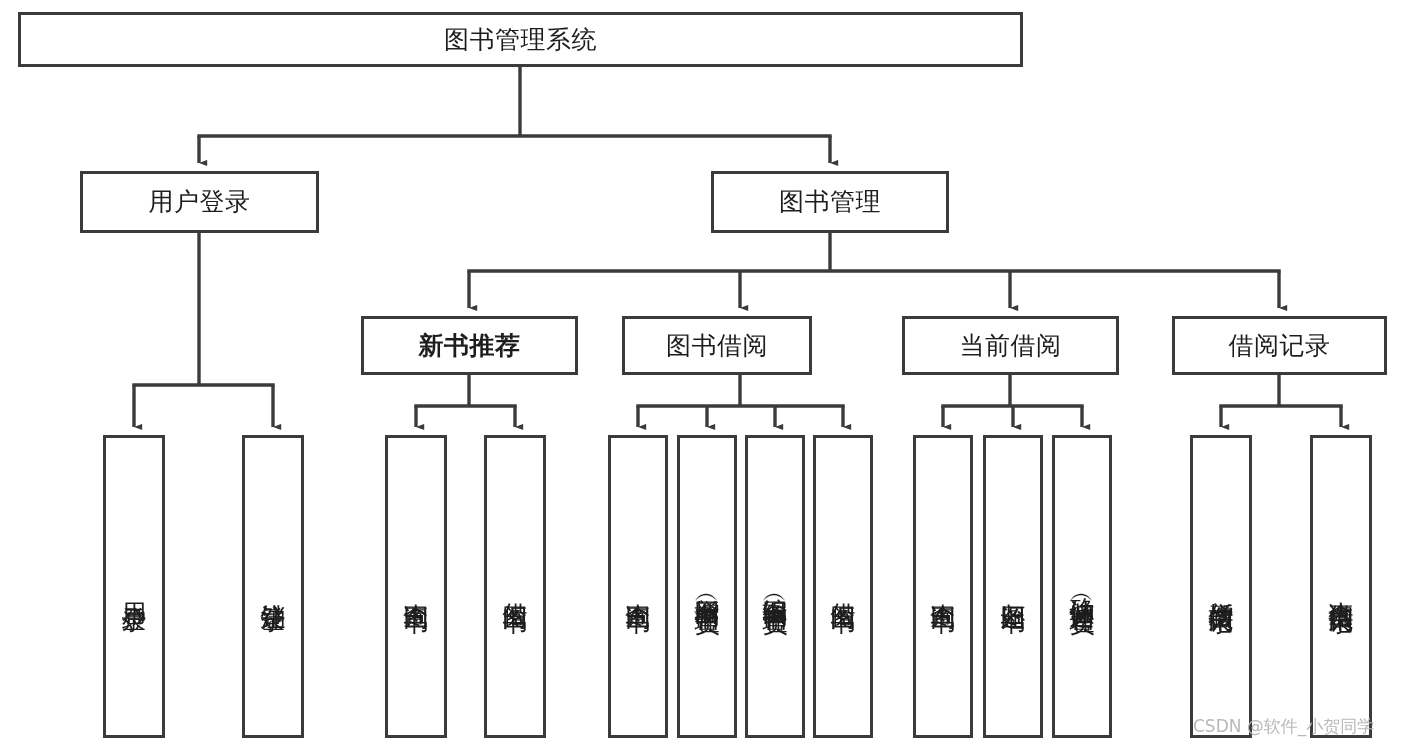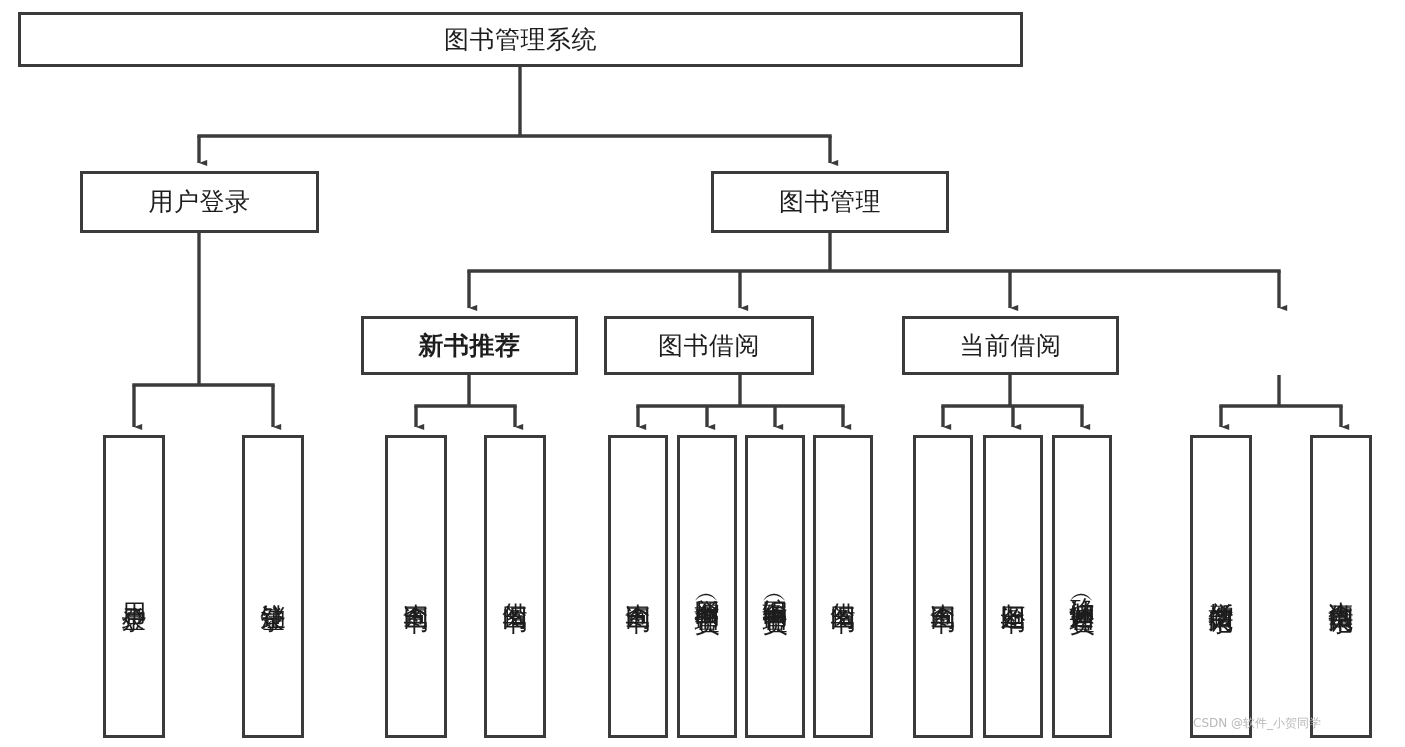--- a/index.html
+++ b/index.html
@@ -55,21 +55,21 @@
     text-orientation: upright;
     font-size: 25px;
     line-height: 1.16;
     letter-spacing: 2px;
     max-height: 272px;
   }
   .node.root .label { font-size: 25px; }
   .watermark {
     position: absolute;
     color: #b9b9b9;
-    font-size: 12px;
+    font-size: 17px;
     white-space: nowrap;
     font-family: "DejaVu Sans", "Liberation Sans", sans-serif;
   }
 </style>
 </head>
 <body>
 
 <div id="diagram-canvas">
 
   <svg id="edge-layer" viewBox="0 0 1405 747" xmlns="http://www.w3.org/2000/svg">
@@ -131,28 +131,31 @@
   </div>
 
   <div class="node horizontal" style="left: 711px; top: 171px; width: 238px; height: 62px; align-items: center;">
     <span class="label">图书管理</span>
   </div>
 
   <div class="node horizontal" style="left: 361px; top: 316px; width: 217px; height: 59px; font-weight: bold;">
     <span class="label">新书推荐</span>
   </div>
 
-  <div class="node horizontal" style="left: 604px; top: 316px; width: 210px; height: 59px;">
+  <div class="node horizontal" style="left: 622px; top: 316px; width: 190px; height: 59px;">
     <span class="label">图书借阅</span>
   </div>
 
   <div class="node horizontal" style="left: 902px; top: 316px; width: 217px; height: 59px;">
     <span class="label">当前借阅</span>
   </div>
 
+  <div class="node horizontal" style="left: 1172px; top: 316px; width: 215px; height: 59px;">
+    <span class="label">借阅记录</span>
+  </div>
 
   <div class="node vertical" style="left: 103px; top: 435px; width: 62px; height: 303px;">
     <span class="label">用户登录</span>
   </div>
 
   <div class="node vertical" style="left: 242px; top: 435px; width: 62px; height: 303px;">
     <span class="label">注销登录</span>
   </div>
 
   <div class="node vertical" style="left: 385px; top: 435px; width: 62px; height: 303px;">

